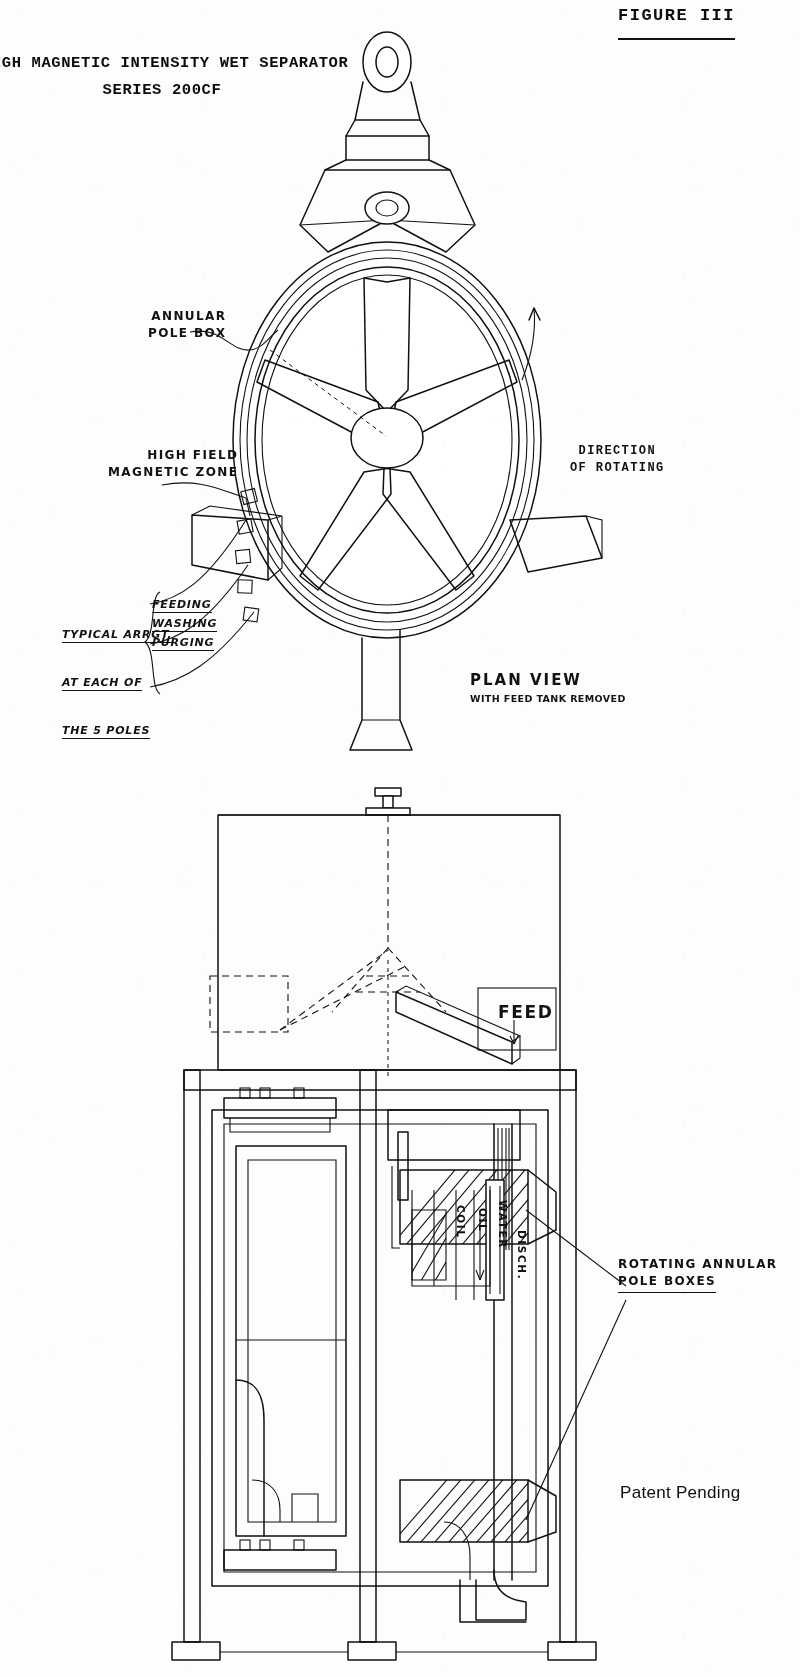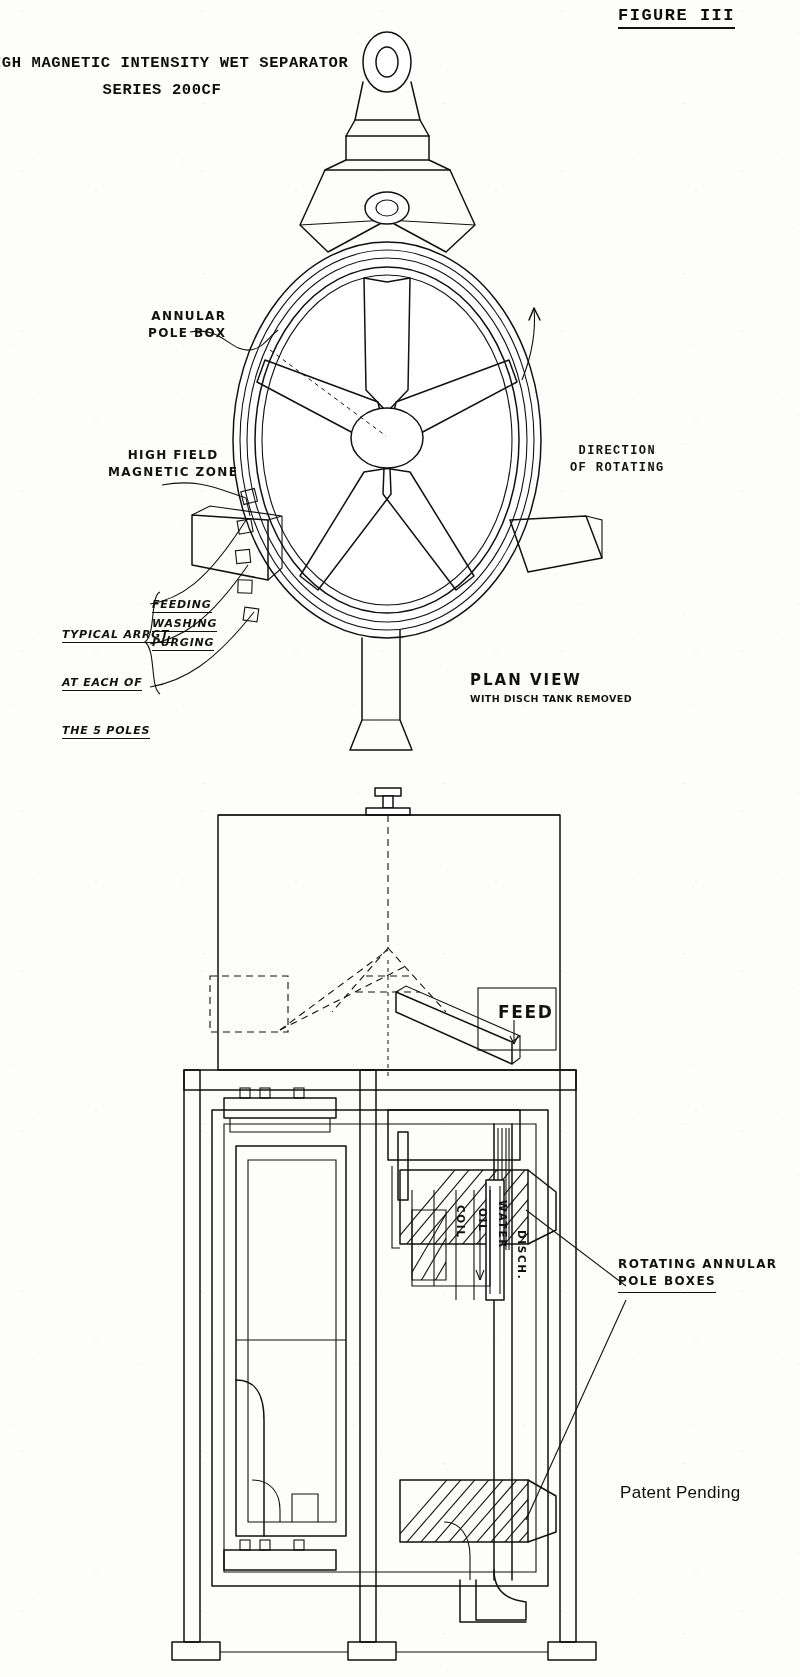--- a/index.html
+++ b/index.html
@@ -23,21 +23,21 @@
       radial-gradient(circle at 22% 66%, rgba(0,0,0,.06) 0 .5px, transparent 1px);
     background-size:180px 160px,220px 190px,160px 210px,240px 170px,200px 230px,170px 180px,260px 200px,150px 240px;
   }
   .abs{position:absolute;}
 
   
   .fig-label{
     left:618px;top:6px;
     font-family:"Liberation Mono", monospace;
     font-size:17px;font-weight:700;letter-spacing:1.5px;
-    border-bottom:2.5px solid #111;padding-bottom:1px;
+    border-bottom:2.5px solid #111;padding-bottom:12px;
     line-height:1.15;
   }
   .title-block{
     left:-8px;top:50px;width:340px;
     font-family:"Liberation Mono", monospace;
     font-size:15.5px;font-weight:700;letter-spacing:.6px;line-height:1.75;
     text-align:center;white-space:nowrap;
   }
   .title-l1{margin-left:-10px;}
   .title-l2{}
@@ -55,21 +55,21 @@
     line-height:1.45;color:#121212;
   }
   .hand-i{
     font-family:"DejaVu Sans", sans-serif;
     font-style:italic;font-weight:700;font-size:11px;letter-spacing:.8px;
     color:#121212;
   }
   .ul{border-bottom:1.3px solid #111;display:inline-block;padding-bottom:1px;}
 
   .cal-annular{left:148px;top:308px;text-align:right;}
-  .cal-highfield{left:108px;top:447px;text-align:center;}
+  .cal-highfield{left:108px;top:447px;text-align:right;}
   .cal-direction{left:570px;top:443px;text-align:center;font-family:Liberation Mono, monospace;}
   .cal-plan{left:470px;top:670px;text-align:left;}
   .cal-plan .pv{font-size:15px;letter-spacing:2px;}
   .cal-plan .pv2{font-size:9.5px;letter-spacing:.4px;font-weight:700;}
   .cal-rot{left:618px;top:1256px;text-align:left;}
 
   .typ-block{left:62px;top:595px;}
   .typ-row{margin-bottom:11px;margin-top:30px;}
   .typ-sub{position:absolute;left:152px;top:595px;}
   .typ-sub div{margin-bottom:1px;}
@@ -177,21 +177,21 @@
   <div>MAGNETIC ZONE</div>
 </div>
 
 <div class="abs hand cal-direction">
   <div>DIRECTION</div>
   <div>OF ROTATING</div>
 </div>
 
 <div class="abs cal-plan">
   <div class="hand pv">PLAN VIEW</div>
-  <div class="hand pv2">WITH DISCH TANK REMOVED</div>
+  <div class="hand pv2">WITH FEED TANK REMOVED</div>
 </div>
 
 <div class="abs typ-block">
   <div class="typ-row"><span class="hand-i ul">TYPICAL ARRGT.</span></div>
   <div class="typ-row"><span class="hand-i ul">AT EACH OF</span></div>
   <div class="typ-row"><span class="hand-i ul">THE 5 POLES</span></div>
 </div>
 
 <svg class="abs" style="left:142px;top:590px;" width="22" height="106" viewBox="0 0 22 106">
   <path class="ln-t" d="M18 2 C8 6 14 44 3 52 C14 60 8 98 18 104"></path>

